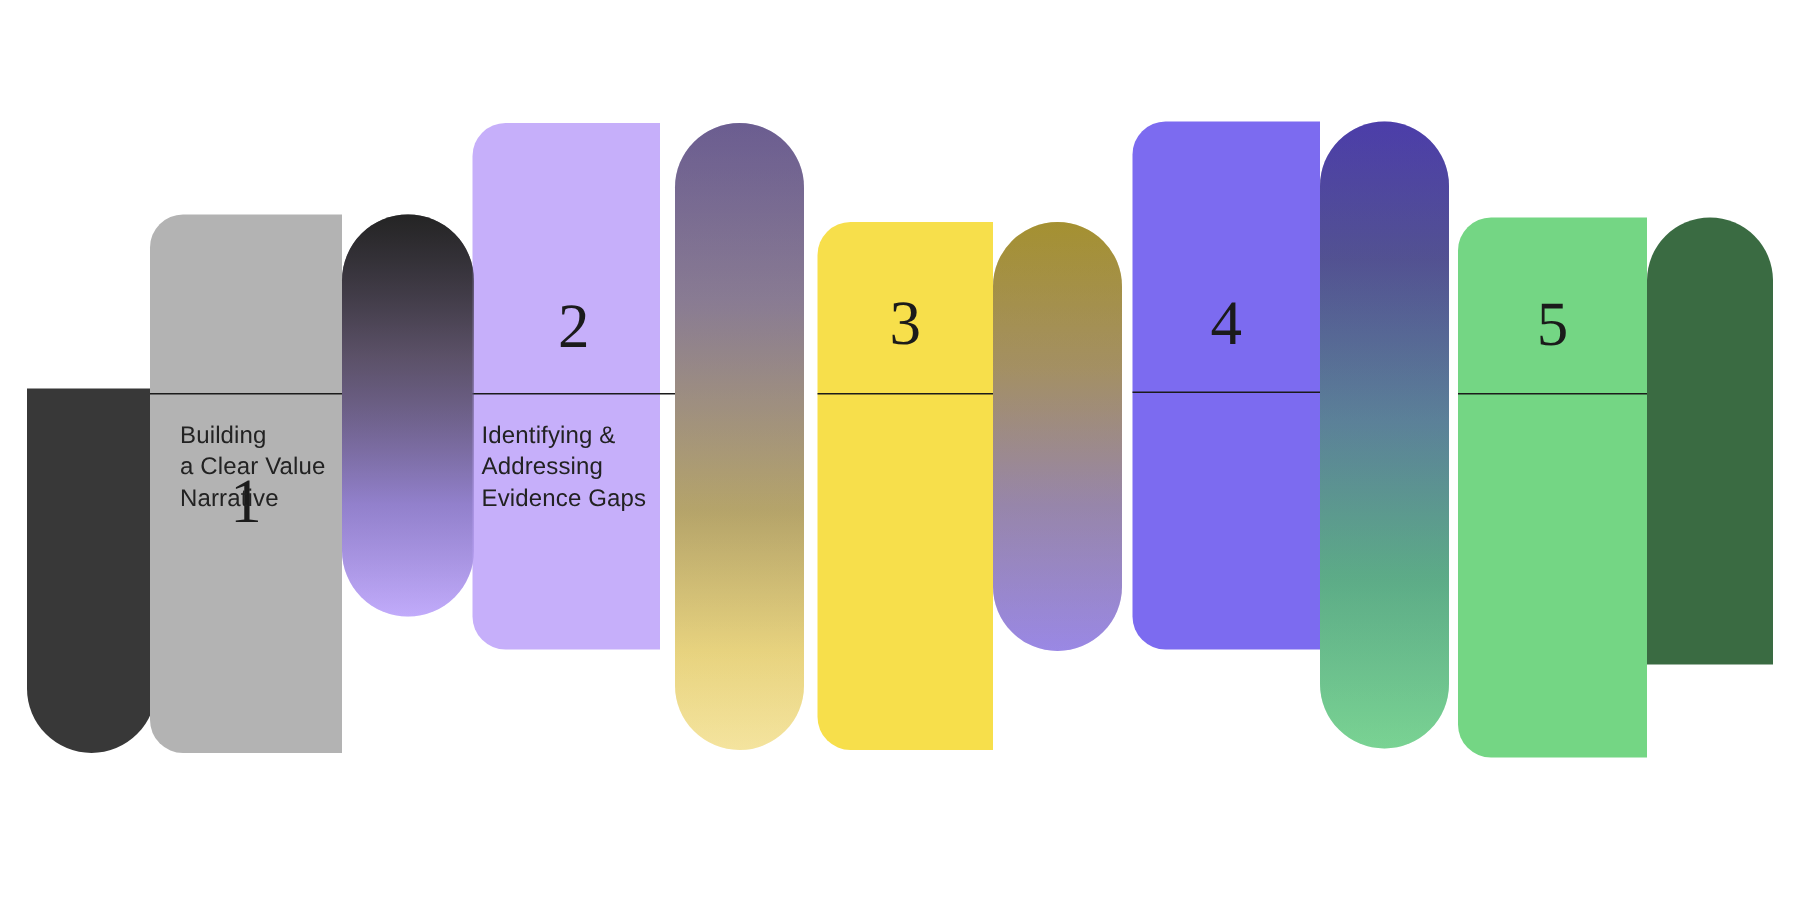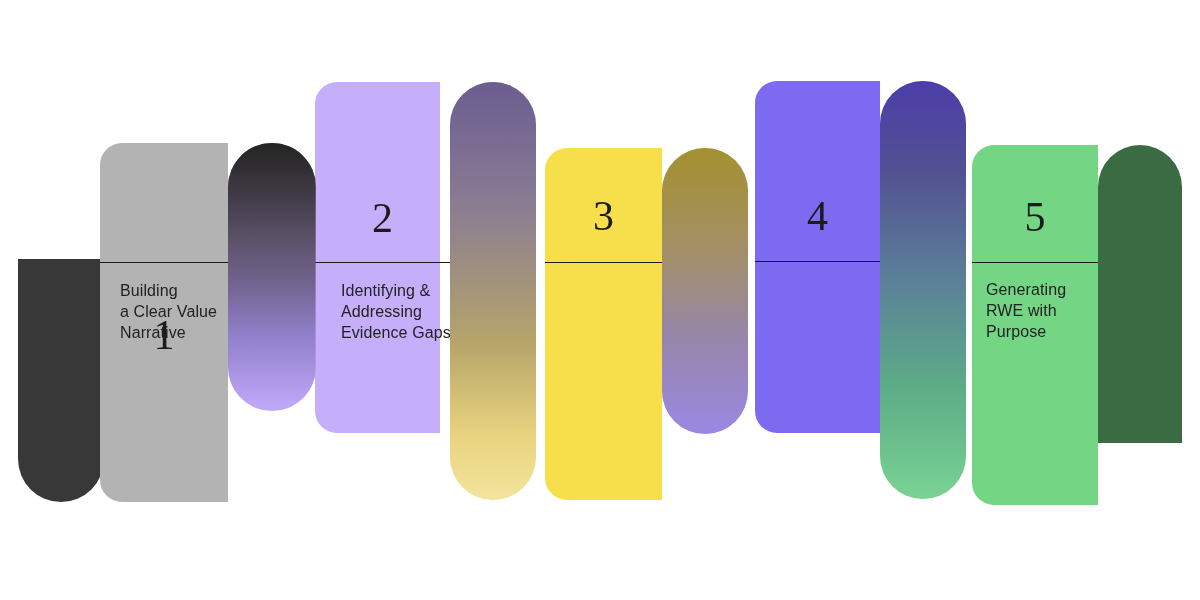--- a/index.html
+++ b/index.html
@@ -113,21 +113,21 @@
 a Clear Value
 Narrative</div>
     </div>
   </div>
 
   <div class="card" style="left:315px; top:82px; width:125px; height:351px;
               background:#c6affa; border-radius:22px 0 0 22px;">
     <div class="card-inner">
       <div class="step-number" style="left:0; top:136px; width:135px; transform:translateY(-50%);">2</div>
       <div class="divider" style="left:0; top:180px; width:135px;"></div>
-      <div class="step-label" style="left:6px; top:198px; width:130px;margin-left:20px;">Identifying &amp;
+      <div class="step-label" style="left:6px; top:198px; width:130px;">Identifying &amp;
 Addressing
 Evidence Gaps</div>
     </div>
   </div>
 
   <div class="card" style="left:545px; top:148px; width:117px; height:352px;
               background:#f7df4b; border-radius:22px 0 0 22px;">
     <div class="card-inner">
       <div class="step-number" style="left:0; top:68px; width:117px; transform:translateY(-50%);">3</div>
       <div class="divider" style="left:0; top:114px; width:117px;"></div>
@@ -140,23 +140,20 @@
       <div class="step-number" style="left:0; top:135px; width:125px; transform:translateY(-50%);">4</div>
       <div class="divider" style="left:0; top:180px; width:125px;"></div>
     </div>
   </div>
 
   <div class="card" style="left:972px; top:145px; width:126px; height:360px;
               background:#74d684; border-radius:22px 0 0 22px;">
     <div class="card-inner">
       <div class="step-number" style="left:0; top:72px; width:126px; transform:translateY(-50%);">5</div>
       <div class="divider" style="left:0; top:117px; width:126px;"></div>
-      <div class="step-label" style="left:14px; top:134px; width:120px;">Generating
-RWE with
-Purpose</div>
     </div>
   </div>
 
   <div class="overlay-pill" style="left:228px; top:143px; width:88px; height:268px;
               background:linear-gradient(180deg,rgba(30,30,30,0.80) 0%,rgba(80,70,95,0.62) 35%,rgba(120,100,185,0.40) 72%,rgba(170,145,250,0.30) 100%);
               border-radius:44px;"></div>
 
   <div class="overlay-pill" style="left:450px; top:82px; width:86px; height:418px;
               background:linear-gradient(180deg,rgba(60,45,95,0.42) 0%,rgba(95,80,90,0.36) 30%,rgba(150,125,45,0.30) 62%,rgba(215,190,90,0.28) 86%,rgba(235,215,135,0.30) 100%);
               border-radius:43px;"></div>

